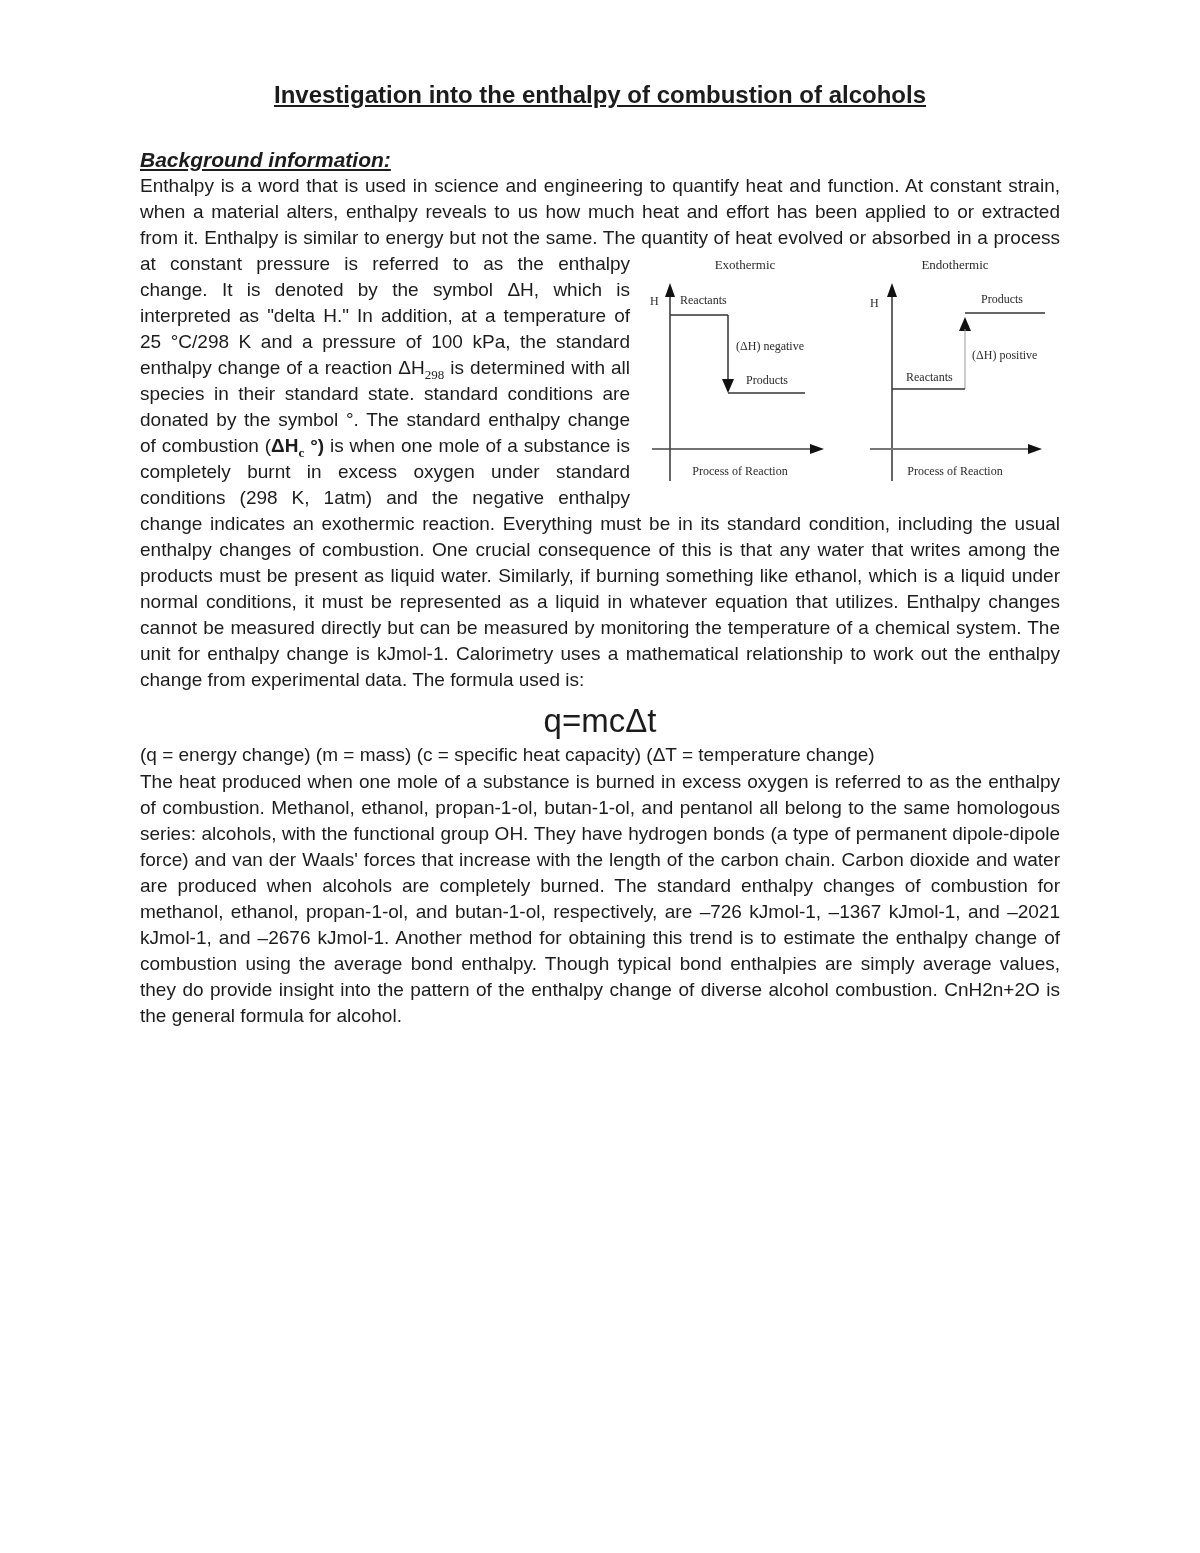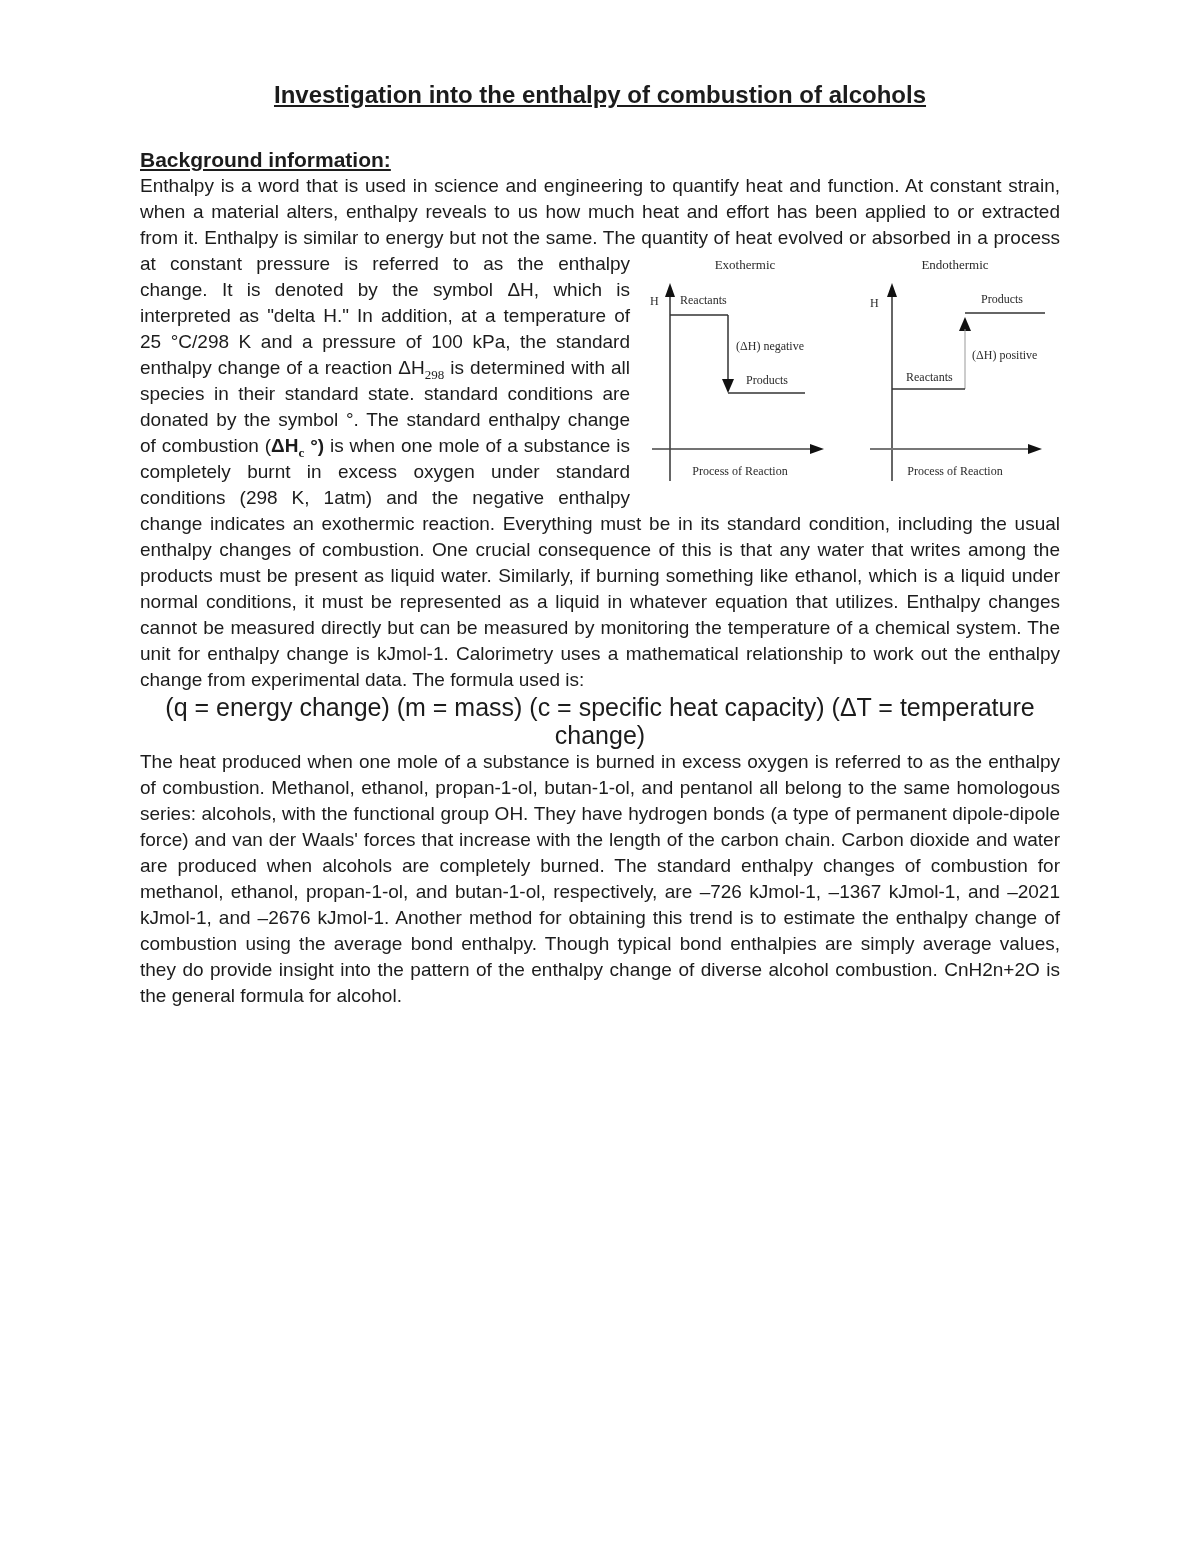--- a/index.html
+++ b/index.html
@@ -25,20 +25,21 @@
     font-weight: bold;
     text-align: center;
     text-decoration: underline;
   }
   .section-heading {
     margin: 0;
     font-size: 21px;
     line-height: 27px;
     font-weight: bold;
     text-decoration: underline;
+    font-style: italic;
   }
   p.body-text {
     margin: 0;
     font-size: 19px;
     line-height: 26px;
     text-align: justify;
   }
   p.body-text sub {
     font-size: 13px;
     line-height: 0;
@@ -56,22 +57,22 @@
   .diagram-svg { display: block; }
   .formula-line {
     margin: 8px 0 0 0;
     text-align: center;
     font-size: 33px;
     line-height: 40px;
     font-weight: normal;
   }
   .formula-legend {
     margin: 0;
-    text-align: center;
-    font-size: 25px;
+    text-align: left;
+    font-size: 19px;
     line-height: 28px;
   }
   .para-gap { margin-top: 28px; }
   svg text {
     font-family: "Liberation Serif", serif;
     fill: #2a2a2a;
   }
   .svg-title { font-size: 13px; }
   .svg-label { font-size: 12px; }
 </style>
@@ -114,17 +115,18 @@
         <text class="svg-label" x="122" y="108">(ΔH) positive</text>
         <text class="svg-label" x="56" y="130">Reactants</text>
         <line x1="42" y1="138" x2="115" y2="138" stroke="#333" stroke-width="1.5"></line>
         <line x1="20" y1="198" x2="182" y2="198" stroke="#777" stroke-width="2"></line>
         <polygon points="192,198 178,193 178,203" fill="#111"></polygon>
         <text class="svg-label" x="105" y="224" text-anchor="middle">Process of Reaction</text>
       </svg>
     </span><span>referred to as the enthalpy change. It is denoted by the symbol ΔH, which is interpreted as "delta H." In addition, at a temperature of 25 °C/298 K and a pressure of 100 kPa, the standard enthalpy change of a reaction ΔH</span><sub>298</sub><span> is determined with all species in their standard state. standard conditions are donated by the symbol °. The standard enthalpy change of combustion (</span><span class="bold"><span>ΔH</span><sub>c</sub><span> °)</span></span><span> is when one mole of a substance is completely burnt in excess oxygen under standard conditions (298 K, 1atm) and the negative enthalpy change indicates an exothermic reaction. Everything must be in its standard condition, including the usual enthalpy changes of combustion. One crucial consequence of this is that any water that writes among the products must be present as liquid water. Similarly, if burning something like ethanol, which is a liquid under normal conditions, it must be represented as a liquid in whatever equation that utilizes. Enthalpy changes cannot be measured directly but can be measured by monitoring the temperature of a chemical system. The unit for enthalpy change is kJmol-1. Calorimetry uses a mathematical relationship to work out the enthalpy change from experimental data. The formula used is:</span>
   </p>
 
+  <p class="formula-line">q=mcΔt</p>
   <p class="formula-legend">(q = energy change) (m = mass) (c = specific heat capacity) (ΔT = temperature change)</p>
 
   <p class="body-text para-gap">The heat produced when one mole of a substance is burned in excess oxygen is referred to as the enthalpy of combustion. Methanol, ethanol, propan-1-ol, butan-1-ol, and pentanol all belong to the same homologous series: alcohols, with the functional group OH. They have hydrogen bonds (a type of permanent dipole-dipole force) and van der Waals' forces that increase with the length of the carbon chain. Carbon dioxide and water are produced when alcohols are completely burned. The standard enthalpy changes of combustion for methanol, ethanol, propan-1-ol, and butan-1-ol, respectively, are –726 kJmol-1, –1367 kJmol-1, and –2021 kJmol-1, and –2676 kJmol-1. Another method for obtaining this trend is to estimate the enthalpy change of combustion using the average bond enthalpy. Though typical bond enthalpies are simply average values, they do provide insight into the pattern of the enthalpy change of diverse alcohol combustion. CnH2n+2O is the general formula for alcohol.</p>
 
 </div>
 
 </body></html>

